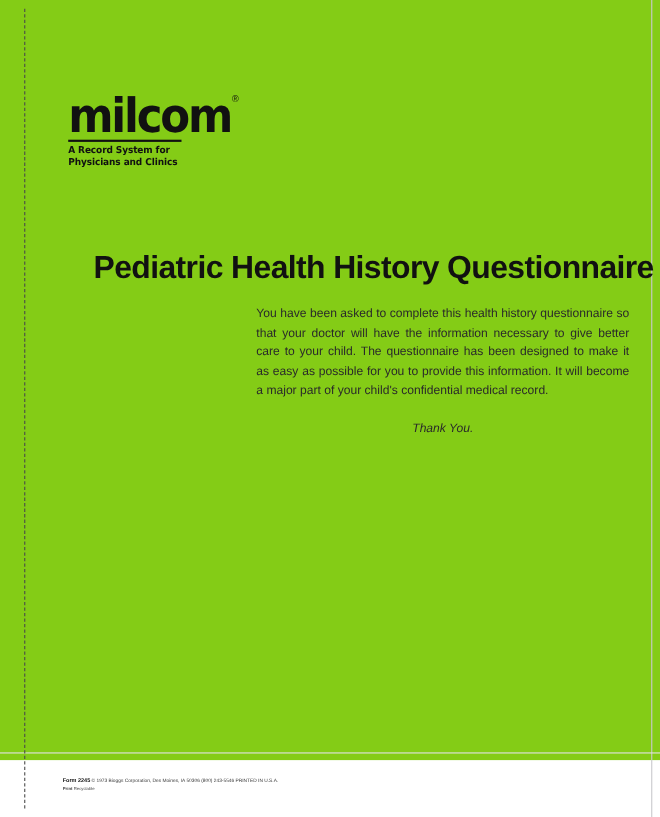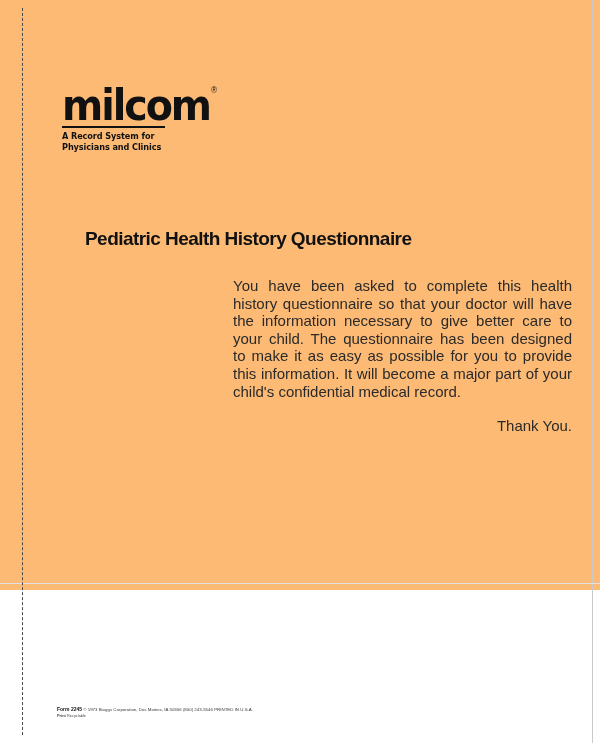--- a/index.html
+++ b/index.html
@@ -11,22 +11,22 @@
     width: 600px;
     height: 743px;
     font-family: "Liberation Sans", sans-serif;
     color: #1a1a1a;
     overflow: hidden;
   }
 
   #page {
     position: relative;
     width: 600px;
-    height: 590px;
-    background: #fdba74;
+    height: 691px;
+    background: #84cc16;
     box-sizing: border-box;
   }
 
   
   #page-edge-right {
     position: absolute;
     top: 0;
     right: 7px;
     width: 1px;
     height: 743px;
@@ -98,46 +98,47 @@
     transform-origin: left top;
   }
 
   
   #doc-title {
     position: absolute;
     left: 85px;
     top: 228px;
     font-family: "Liberation Sans", sans-serif;
     font-weight: bold;
-    font-size: 19px;
+    font-size: 29px;
     letter-spacing: -0.55px;
     color: #111111;
     white-space: nowrap;
   }
 
   
   #body-copy {
     position: absolute;
     left: 233px;
     top: 277px;
     width: 339px;
   }
   .para {
     font-family: "Liberation Sans", sans-serif;
-    font-size: 15px;
+    font-size: 11px;
     line-height: 17.6px;
     color: #2a2a2a;
     text-align: justify;
     margin: 0 0 17px 0;
   }
   .para:last-child {
     margin-bottom: 0;
   }
   .para-plain {
-    text-align: right;
+    text-align: center;
+    font-style: italic;
   }
 
   
   #notice-box {
     position: absolute;
     left: 238px;
     top: 582px;
     width: 334px;
     height: 85px;
     border: 1px solid #2b2b2b;

